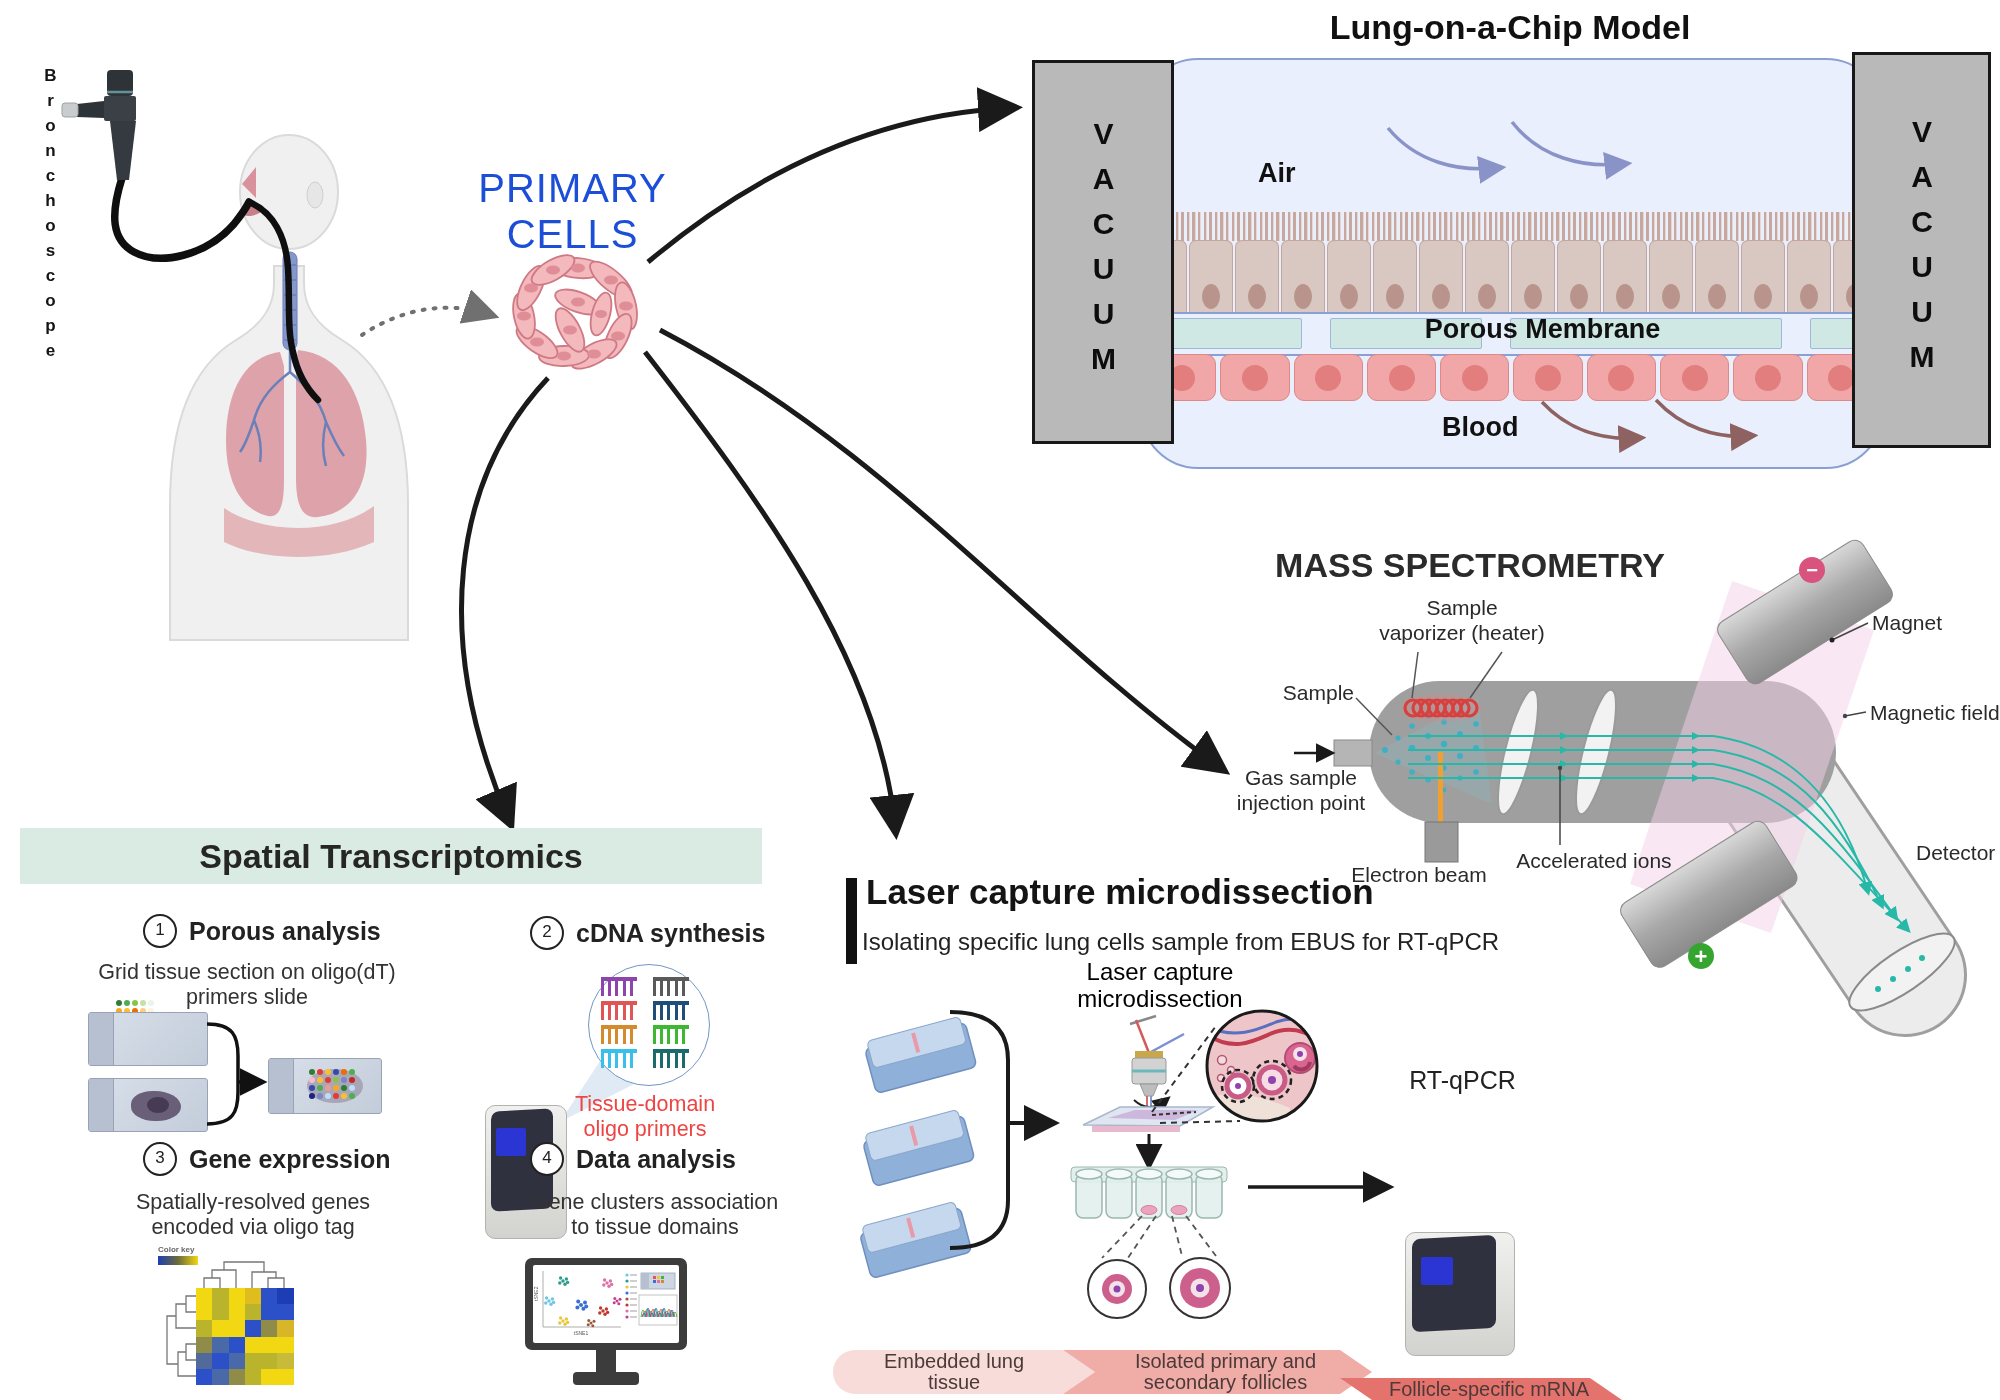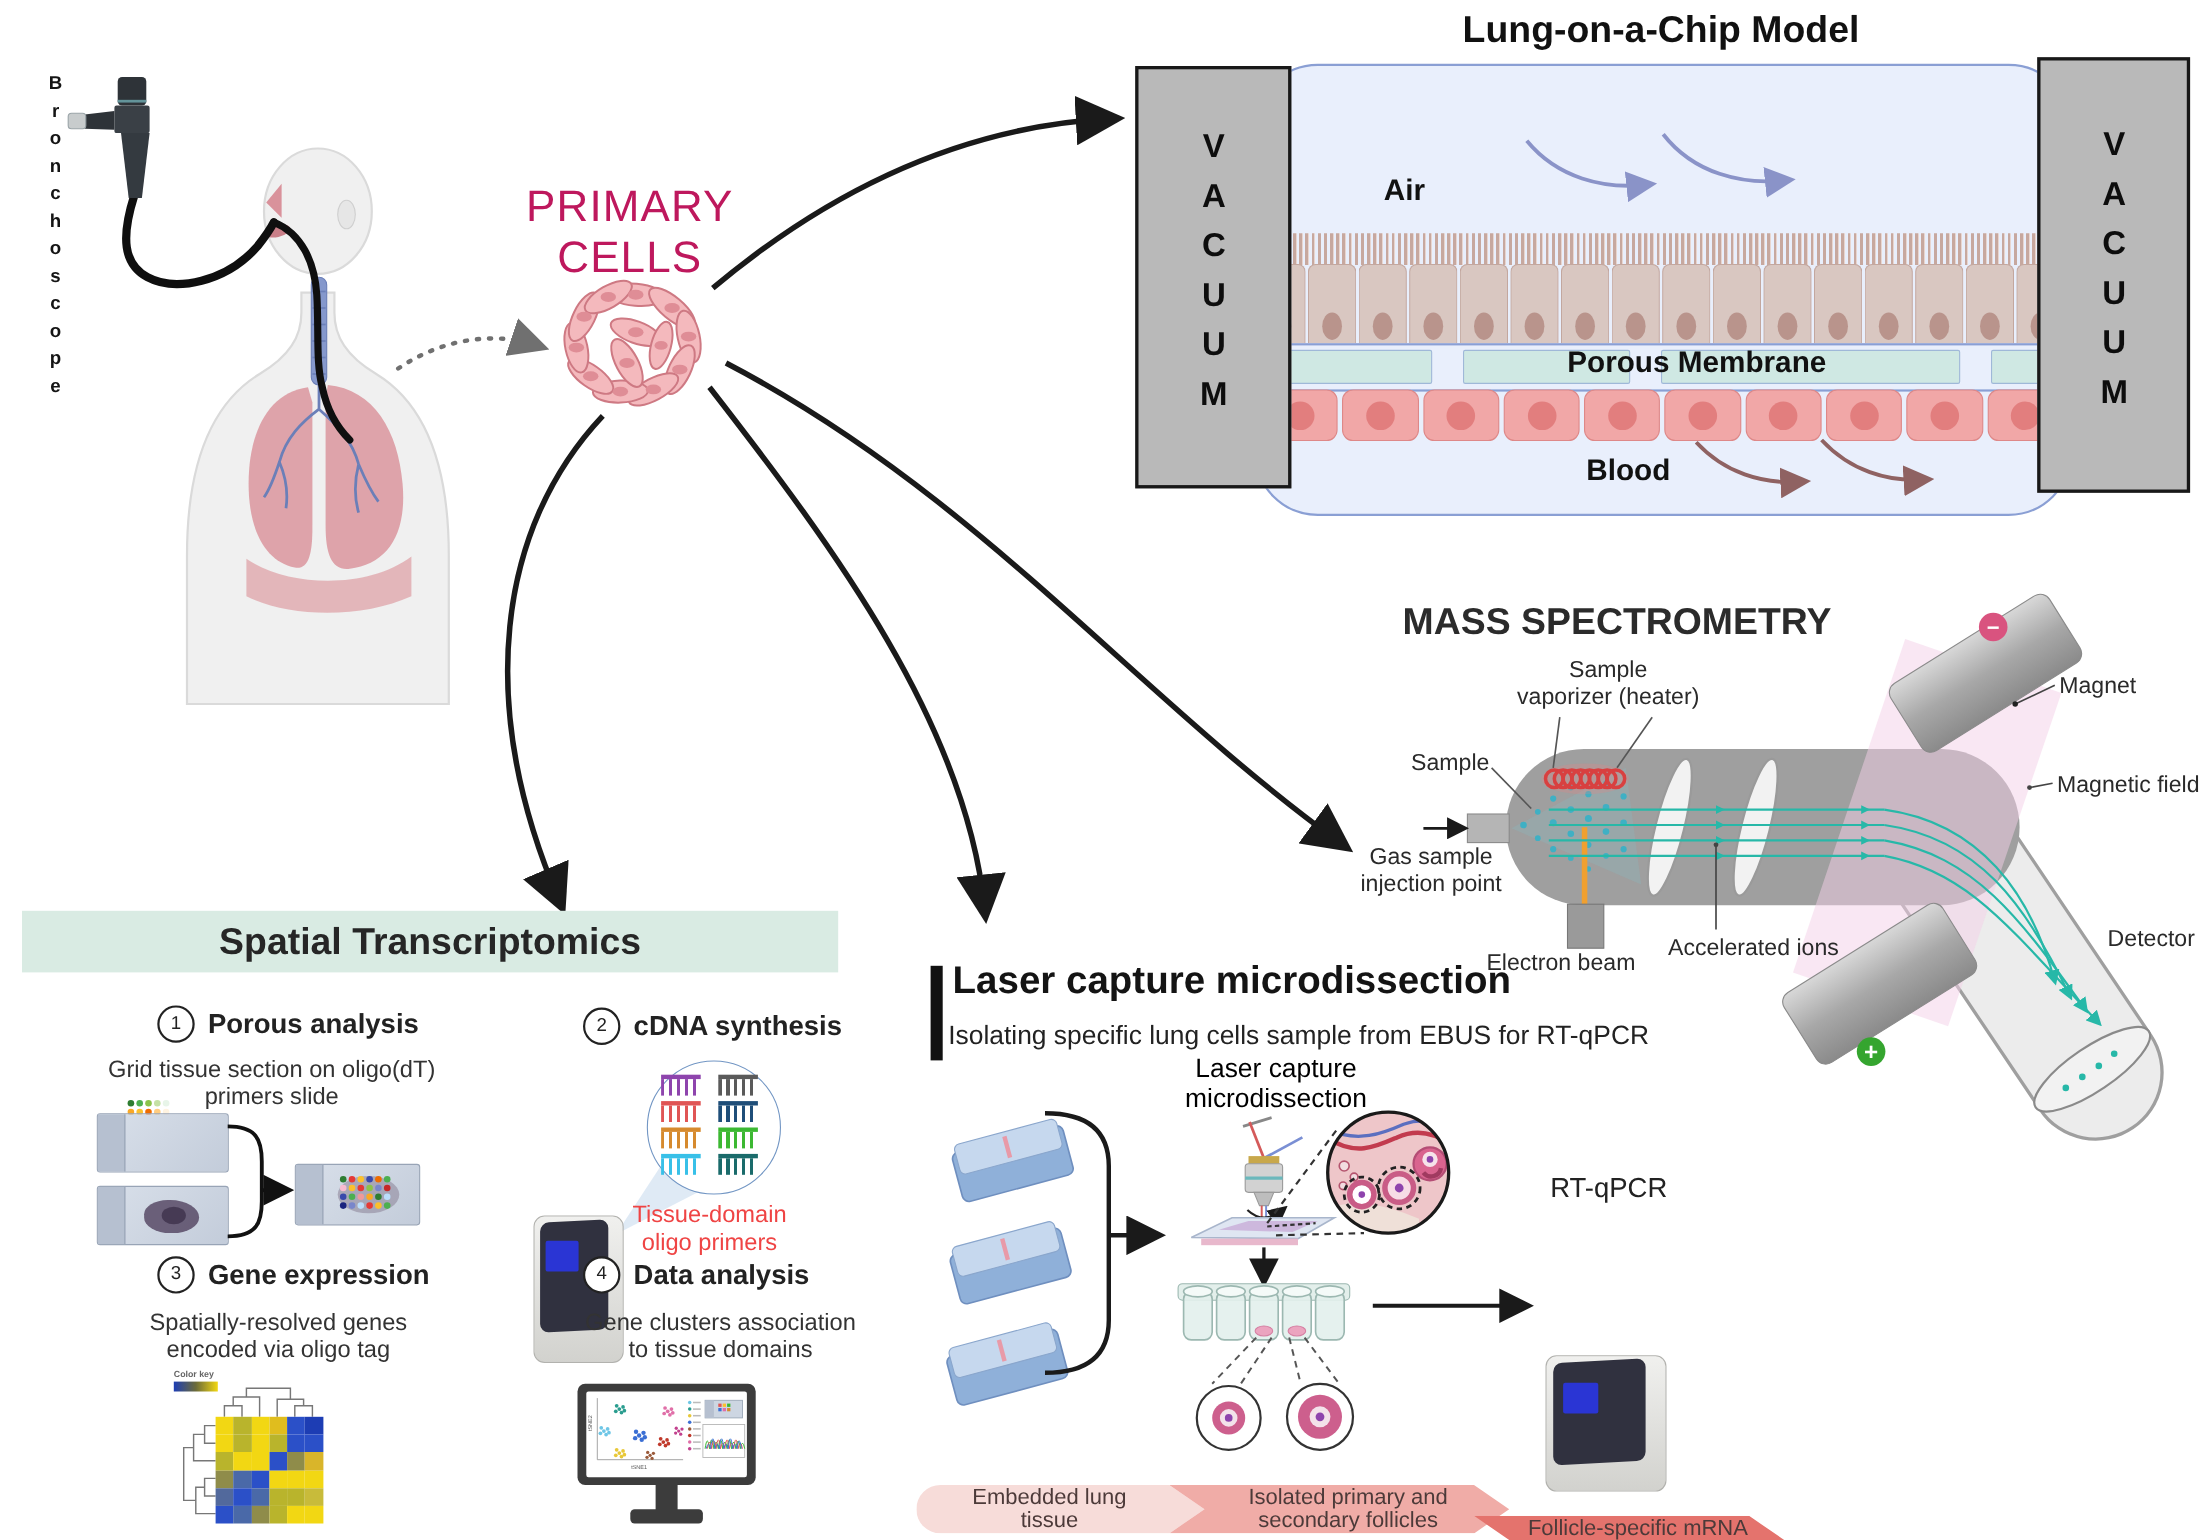--- a/index.html
+++ b/index.html
@@ -4,21 +4,21 @@
 <style>
   html,body{margin:0;padding:0;}
   body{width:2000px;height:1400px;position:relative;background:#ffffff;
        font-family:"Liberation Sans",sans-serif;color:#1e1e1e;overflow:hidden;}
   .abs{position:absolute;}
   .ctr{text-align:center;}
   svg{display:block;overflow:visible;}
   
   .vtext{writing-mode:vertical-lr;text-orientation:upright;font-weight:bold;
          font-size:17px;letter-spacing:6px;color:#141414;}
-  .primary-label{font-size:40px;font-weight:400;letter-spacing:1px;color:#be185d;line-height:46px;}
+  .primary-label{font-size:40px;font-weight:400;letter-spacing:1px;color:#1d4ed8;line-height:46px;}
   
   .chip-title{font-size:34px;font-weight:bold;color:#111;}
   .chamber{left:1140px;top:58px;width:740px;height:407px;background:#e9effc;
            border:2.5px solid #8a9fd4;border-radius:58px;}
   .vacuum{background:#b9b9b9;border:3px solid #181818;display:flex;align-items:center;justify-content:center;}
   .vacuum .vtext{font-size:30px;letter-spacing:12px;color:#0d0d0d;}
   .chip-label{font-weight:bold;font-size:27px;color:#111;}
   .cilia{left:1142px;top:212px;width:736px;height:29px;
      background:repeating-linear-gradient(90deg,#c7a89f 0 2.5px,#e8d5cf 2.5px 3.2px,rgba(0,0,0,0) 3.2px 5.6px);
      border-radius:4px 4px 0 0;}

